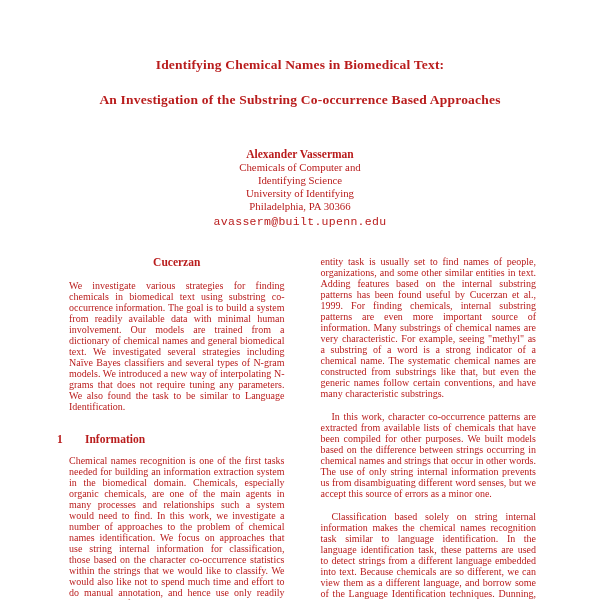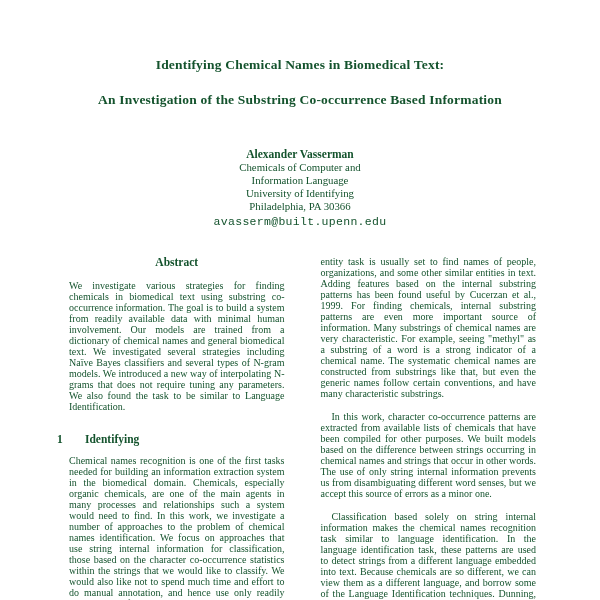--- a/index.html
+++ b/index.html
@@ -3,21 +3,21 @@
 <meta charset="utf-8">
 <style>
   html, body { margin: 0; padding: 0; background: #ffffff; }
   .page {
     position: relative;
     width: 600px;
     height: 600px;
     background: #ffffff;
     overflow: hidden;
     font-family: "Liberation Serif", serif;
-    color: #14532d;
+    color: #b91c1c;
   }
   .titles { text-align: center; padding-top: 57px; }
   .title-line {
     font-size: 13.5px;
     font-weight: bold;
     margin: 0;
     letter-spacing: 0.2px;
   }
   .title-line + .title-line { margin-top: 19px; }
 
@@ -63,40 +63,40 @@
   .intro-par { margin-top: 10px !important; }
   .body-par + .body-par { text-indent: 11px; font-family: Liberation Serif, serif; }
 </style>
 </head>
 <body>
 
 <div class="page">
 
   <div class="titles">
     <div class="title-line">Identifying Chemical Names in Biomedical Text:</div>
-    <div class="title-line">An Investigation of the Substring Co-occurrence Based Information</div>
+    <div class="title-line">An Investigation of the Substring Co-occurrence Based Approaches</div>
   </div>
 
   <div class="author-block">
     <div class="author-name">Alexander Vasserman</div>
     <div class="affil-line">Chemicals of Computer and</div>
-    <div class="affil-line">Information Language</div>
+    <div class="affil-line">Identifying Science</div>
     <div class="affil-line">University of Identifying</div>
     <div class="affil-line">Philadelphia, PA 30366</div>
     <div class="email-line">avasserm@built.upenn.edu</div>
   </div>
 
   <div class="columns">
 
     <div class="col">
-      <div class="abstract-heading">Abstract</div>
+      <div class="abstract-heading">Cucerzan</div>
       <p class="abstract-body">We investigate various strategies for finding chemicals in biomedical text using substring co-occurrence information.  The goal is to build a system from readily available data with minimal human involvement.  Our models are trained from a dictionary of chemical names and general biomedical text. We investigated several strategies including Naïve Bayes classifiers and several types  of N-gram models.  We introduced a new way of interpolating N-grams that does not require tuning any parameters.   We also found the task to be similar to Language Identification.</p>
       <div class="section-heading">
         <span class="section-number">1</span>
-        <span class="section-title">Identifying</span>
+        <span class="section-title">Information</span>
       </div>
       <p class="intro-par">Chemical names recognition is one of the first tasks needed for building an information extraction system in the biomedical domain. Chemicals, especially organic chemicals, are one of the main agents in many processes and relationships such a system would need to find.  In this work, we investigate a number of approaches to the problem of chemical names identification.  We focus on approaches that use string internal information for classification, those based on the character co-occurrence statistics within the strings that we would like to classify.  We would also like not to spend much time and effort to do manual annotation, and hence use only readily available data for training.  Both</p>
     </div>
 
     <div class="col">
       <p class="body-par">entity task is usually set to find names of people, organizations, and some other similar entities in text. Adding features based on the internal substring patterns has been found useful by Cucerzan et al., 1999.  For finding chemicals, internal substring patterns are even more important source of information.  Many substrings of chemical names are very characteristic.  For example, seeing "methyl" as a substring of a word is a strong indicator of a chemical name.  The systematic chemical names are constructed from substrings like that, but even the generic names follow certain conventions, and have many characteristic substrings.</p>
       <p class="body-par">In this work, character co-occurrence patterns are extracted from available lists of chemicals that have been compiled for other purposes.  We built models based on the difference between strings occurring in chemical names and strings that occur in other words. The use of only string internal information prevents us from disambiguating different word senses, but we accept this source of errors as a minor one.</p>
       <p class="body-par">Classification based solely on string internal information makes the chemical names recognition task similar to language identification.  In the language identification task, these patterns are used to detect strings from a different language embedded into text. Because chemicals are so different, we can view them as a different language, and borrow some of the Language Identification techniques.  Dunning, 1994 was able to achieve good results using character N-gram models on language identification even on short strings (20 symbols long).  This suggests that his approach might be successful in chemical names identification setting.</p>
     </div>
 

